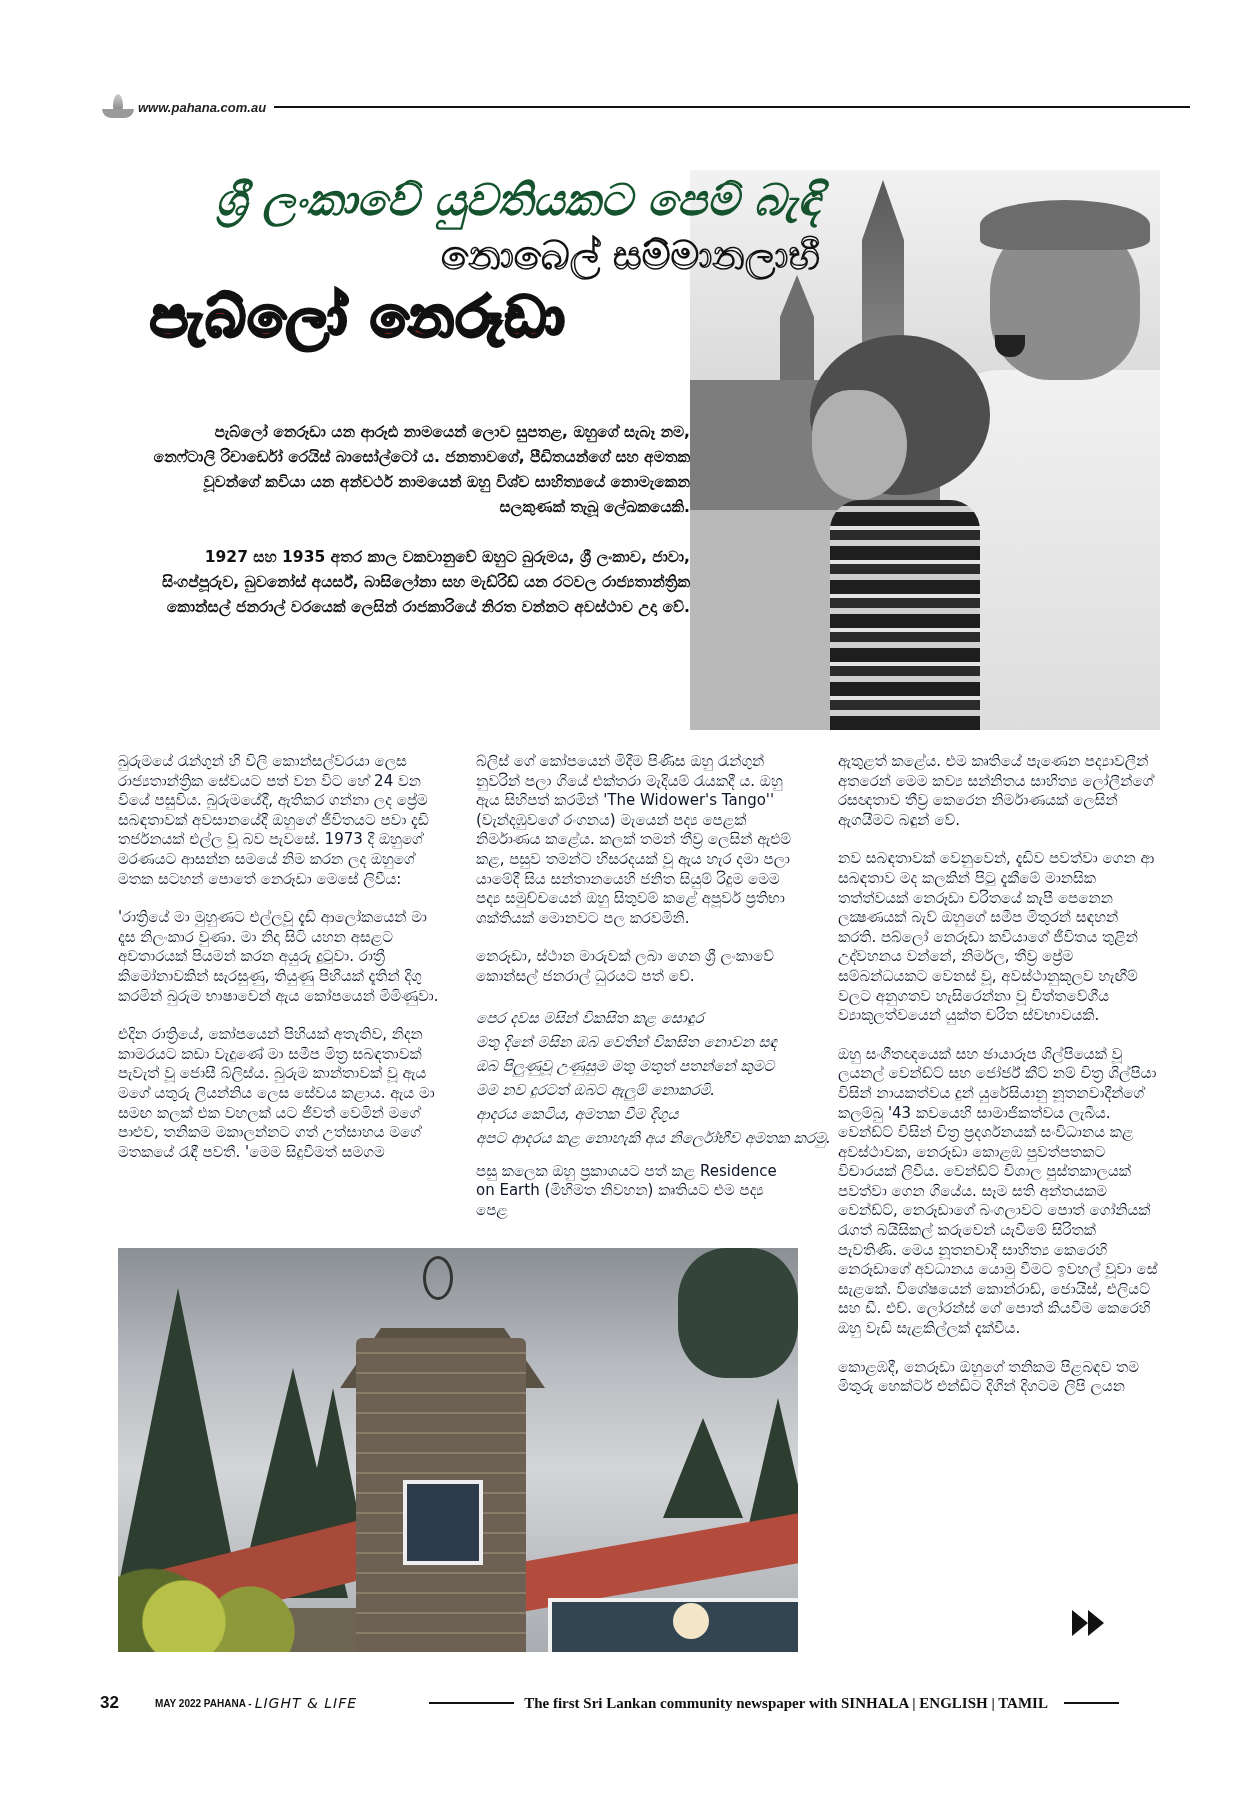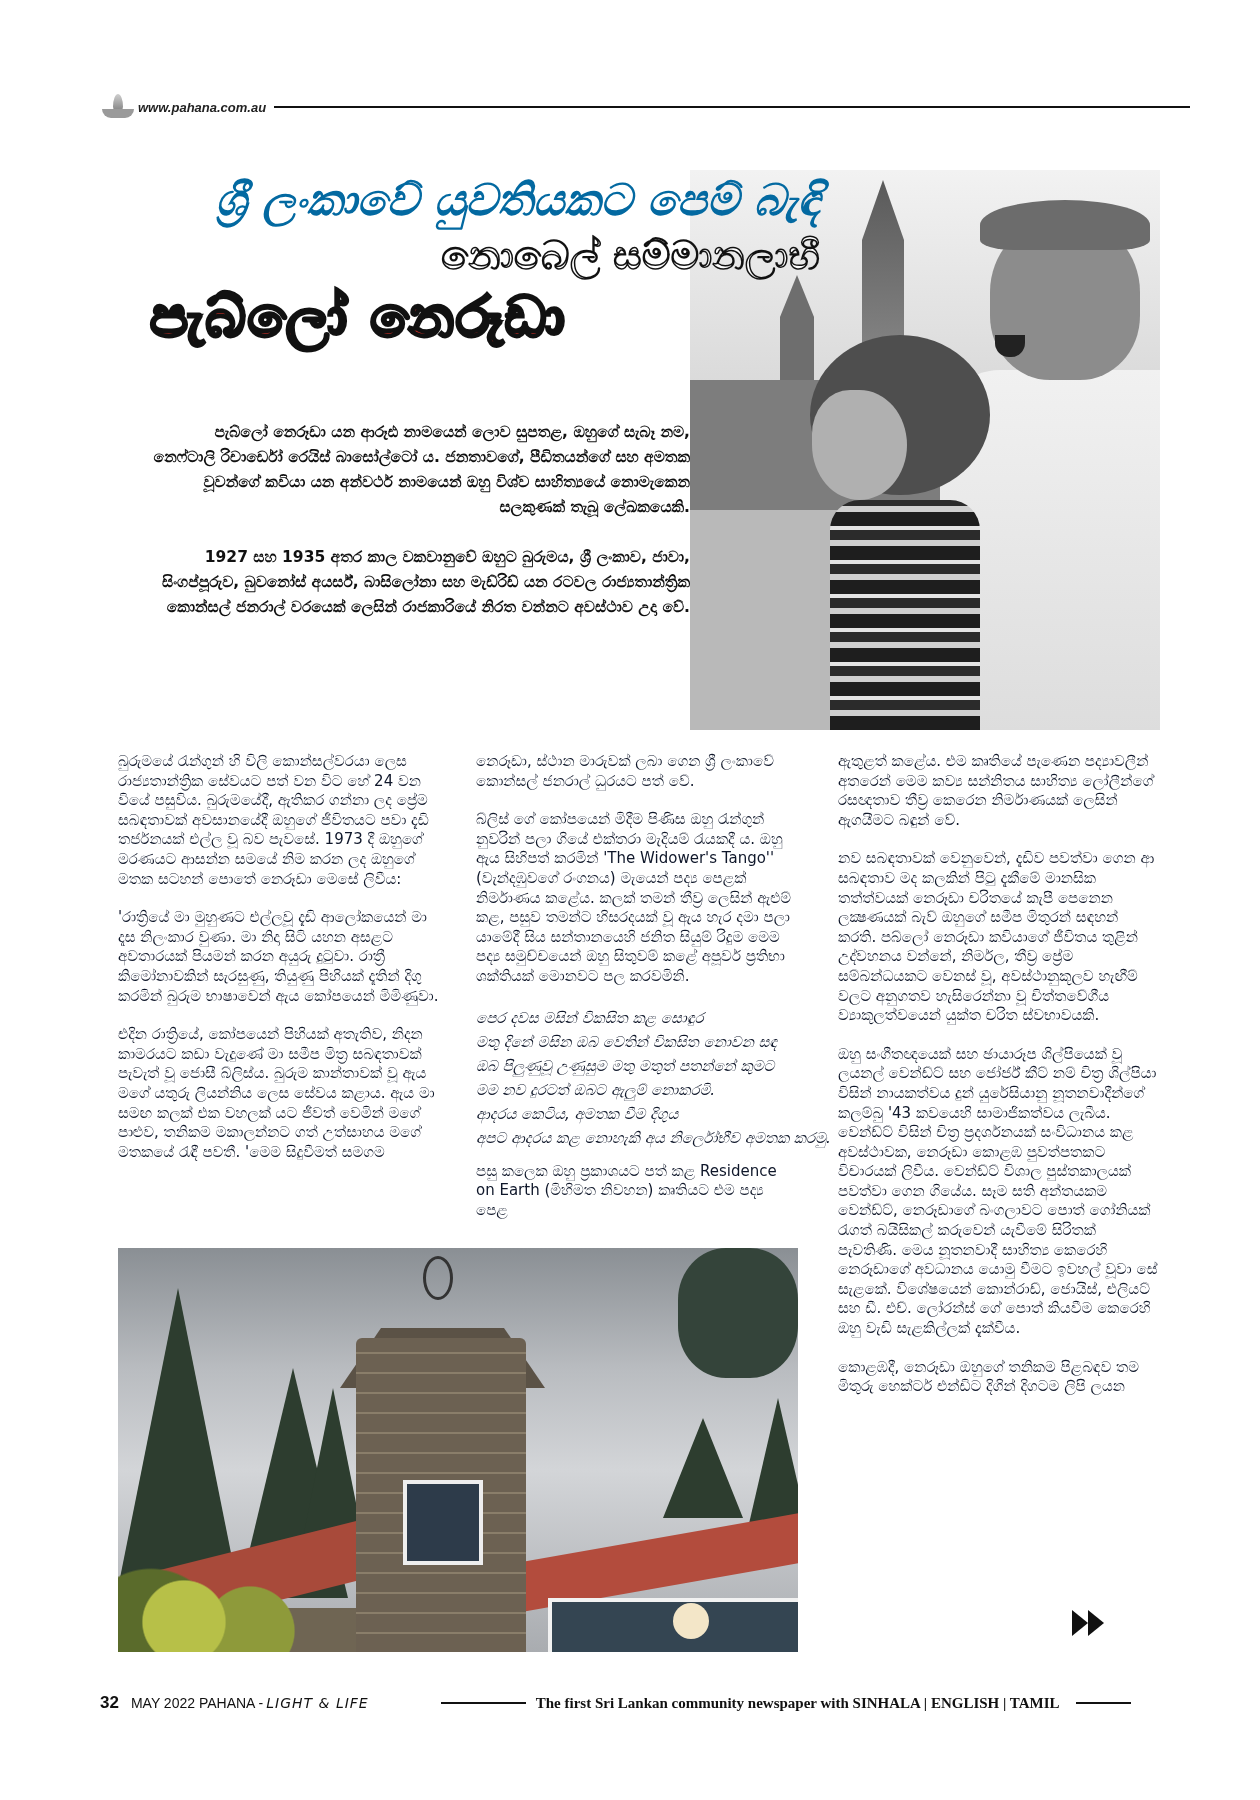--- a/index.html
+++ b/index.html
@@ -9,21 +9,21 @@
   
   .header { position: absolute; left: 100px; top: 92px; width: 1090px; height: 30px; display: flex; align-items: center; }
   .logo-icon { width: 34px; height: 30px; position: relative; }
   .logo-icon .flame { position: absolute; left: 13px; top: 2px; width: 10px; height: 18px; background: linear-gradient(#cfcfcf, #7f7f7f); border-radius: 50% 50% 50% 50% / 70% 70% 30% 30%; }
   .logo-icon .bowl { position: absolute; left: 2px; top: 17px; width: 32px; height: 9px; background: #9a9a9a; border-radius: 0 0 16px 16px; }
   .site-url { font-family: "Liberation Sans", sans-serif; font-weight: bold; font-style: italic; font-size: 13px; color: #222; margin-left: 4px; }
   .header-rule { flex: 1; height: 2px; background: #111; margin-left: 8px; }
 
   
   .title-block { position: absolute; left: 110px; top: 160px; width: 700px; }
-  .title-line1 { position: absolute; left: 20px; top: 14px; width: 690px; text-align: right; font-size: 44px; font-style: italic; font-weight: bold; color: #0369a1; white-space: nowrap; }
+  .title-line1 { position: absolute; left: 20px; top: 14px; width: 690px; text-align: right; font-size: 44px; font-style: italic; font-weight: bold; color: #14532d; white-space: nowrap; }
   .title-line2 { position: absolute; left: 140px; top: 72px; width: 570px; text-align: right; font-size: 40px; color: #fff; -webkit-text-stroke: 1.5px #111; white-space: nowrap; }
   .title-line3 { position: absolute; left: 40px; top: 124px; width: 680px; text-align: left; font-size: 56px; font-weight: bold; color: #e6332a; -webkit-text-stroke: 3px #111; white-space: nowrap; letter-spacing: 2px; }
 
   
   .hero-photo { position: absolute; left: 690px; top: 170px; width: 470px; height: 560px; background: linear-gradient(180deg, #f2f2f2 0%, #d9d9d9 40%, #bcbcbc 70%, #cfcfcf 100%); overflow: hidden; }
   .hero-photo .tower1 { position: absolute; left: 172px; top: 10px; width: 42px; height: 200px; background: linear-gradient(#5a5a5a, #8a8a8a); clip-path: polygon(50% 0, 100% 30%, 100% 100%, 0 100%, 0 30%); }
   .hero-photo .tower2 { position: absolute; left: 90px; top: 105px; width: 34px; height: 140px; background: #6e6e6e; clip-path: polygon(50% 0, 100% 30%, 100% 100%, 0 100%, 0 30%); }
   .hero-photo .wall { position: absolute; left: 0; top: 210px; width: 300px; height: 140px; background: #7d7d7d; }
   .hero-photo .ground { position: absolute; left: 0; top: 340px; width: 470px; height: 220px; background: #b9b9b9; }
   .hero-photo .man-shirt { position: absolute; left: 250px; top: 200px; width: 240px; height: 380px; background: linear-gradient(#f1f1f1, #dcdcdc); border-radius: 60px 20px 0 0; }
@@ -61,21 +61,21 @@
   .house-photo .lamp { position: absolute; left: 555px; top: 355px; width: 36px; height: 36px; background: #f3e6c8; border-radius: 50%; }
   .house-photo .plants { position: absolute; left: 0; top: 320px; width: 220px; height: 90px; background: radial-gradient(circle at 30% 60%, #b7c048 0 25%, transparent 26%), radial-gradient(circle at 60% 70%, #8e9a3a 0 30%, transparent 31%), radial-gradient(circle at 15% 80%, #5a6b2b 0 35%, transparent 36%); }
 
   
   .next-icon { position: absolute; left: 1072px; top: 1610px; width: 34px; height: 26px; display: flex; }
   .next-icon span { width: 0; height: 0; border-top: 13px solid transparent; border-bottom: 13px solid transparent; border-left: 16px solid #111; }
 
   
   .footer { position: absolute; left: 100px; top: 1692px; width: 1090px; height: 22px; display: flex; align-items: center; font-family: "Liberation Sans", sans-serif; }
   .page-num { font-weight: bold; font-size: 17px; color: #111; margin-right: 12px; }
-  .issue { font-weight: normal; font-size: 14px; color: #111; }
+  .issue { font-weight: bold; font-size: 10px; color: #111; margin-left: 24px; }
   .brand-tag { font-style: italic; font-size: 14px; color: #111; margin-left: 3px; letter-spacing: 1px; font-family: "DejaVu Sans", sans-serif; }
   .footer-rule { height: 2px; background: #111; width: 85px; }
   .footer-rule.r1 { margin-left: 72px; margin-right: 10px; }
   .footer-rule.r2 { margin-left: 16px; width: 55px; }
   .tagline { font-family: "Liberation Serif", serif; font-weight: bold; font-size: 15px; color: #111; white-space: nowrap; }
 </style>
 </head>
 <body>
 
 <div class="header">
@@ -112,22 +112,22 @@
   <p>1927 සහ 1935 අතර කාල වකවානුවේ ඔහුට බුරුමය, ශ්‍රී ලංකාව, ජාවා, සිංගප්පූරුව, බුවනෝස් අයර්ස්, බාසිලෝනා සහ මැඩ්රිඩ් යන රටවල රාජ්‍යතාන්ත්‍රික කොන්සල් ජනරාල් වරයෙක් ලෙසින් රාජකාරියේ නිරත වන්නට අවස්ථාව උදා වේ.</p>
 </div>
 
 <div class="col col1">
   <p>බුරුමයේ රැන්ගුන් හි විලි කොන්සල්වරයා ලෙස රාජ්‍යතාන්ත්‍රික සේවයට පත් වන විට හේ 24 වන වියේ පසුවිය. බුරුමයේදී, ඇතිකර ගන්නා ලද ප්‍රේම සබඳතාවක් අවසානයේදී ඔහුගේ ජීවිතයට පවා දැඩි තර්ජනයක් එල්ල වූ බව පැවසේ. 1973 දී ඔහුගේ මරණයට ආසන්න සමයේ නිම කරන ලද ඔහුගේ මතක සටහන් පොතේ නෙරූඩා මෙසේ ලිවීය:</p>
   <p>'රාත්‍රියේ මා මුහුණට එල්ලවූ දැඩි ආලෝකයෙන් මා දෑස නිලංකාර වුණා. මා නිදා සිටි යහන අසළට අවතාරයක් පියමන් කරන අයුරු දුටුවා. රාත්‍රී කිමෝනාවකින් සැරසුණු, තියුණු පිහියක් දෑතින් දිගු කරමින් බුරුම භාෂාවෙන් ඇය කෝපයෙන් මිමිණුවා.</p>
   <p>එදින රාත්‍රියේ, කෝපයෙන් පිහියක් අතැතිව, නිදන කාමරයට කඩා වැදුණේ මා සමීප මිත්‍ර සබඳතාවක් පැවැත් වූ ජොසී බ්ලිස්ය. බුරුම කාන්තාවක් වූ ඇය මගේ යතුරු ලියන්නිය ලෙස සේවය කළාය. ඇය මා සමඟ කලක් එක වහලක් යට ජීවත් වෙමින් මගේ පාළුව, තනිකම මකාලන්නට ගත් උත්සාහය මගේ මතකයේ රැඳී පවතී. 'මෙම සිදුවීමත් සමගම</p>
 </div>
 
 <div class="col col2">
+  <p>බ්ලිස් ගේ කෝපයෙන් මිදීම පිණිස ඔහු රැන්ගුන් නුවරින් පලා ගියේ එක්තරා මැදියම් රැයකදී ය. ඔහු ඇය සිහිපත් කරමින් 'The Widower's Tango'' (වැන්දඹුවගේ රංගනය) මැයෙන් පද්‍ය පෙළක් නිර්මාණය කළේය. කලක් තමන් තීව්‍ර ලෙසින් ඇළුම් කළ, පසුව තමන්ට හිසරදයක් වූ ඇය හැර දමා පලා යාමේදී සිය සන්තානයෙහි ජනිත සියුම් රිදුම මෙම පද්‍ය සමුච්චයෙන් ඔහු සිතුවම් කළේ අපූර්ව ප්‍රතිභා ශක්තියක් මොනවට පල කරවමිනි.</p>
   <p>නෙරූඩා, ස්ථාන මාරුවක් ලබා ගෙන ශ්‍රී ලංකාවේ කොන්සල් ජනරාල් ධුරයට පත් වේ.</p>
-  <p>බ්ලිස් ගේ කෝපයෙන් මිදීම පිණිස ඔහු රැන්ගුන් නුවරින් පලා ගියේ එක්තරා මැදියම් රැයකදී ය. ඔහු ඇය සිහිපත් කරමින් 'The Widower's Tango'' (වැන්දඹුවගේ රංගනය) මැයෙන් පද්‍ය පෙළක් නිර්මාණය කළේය. කලක් තමන් තීව්‍ර ලෙසින් ඇළුම් කළ, පසුව තමන්ට හිසරදයක් වූ ඇය හැර දමා පලා යාමේදී සිය සන්තානයෙහි ජනිත සියුම් රිදුම මෙම පද්‍ය සමුච්චයෙන් ඔහු සිතුවම් කළේ අපූර්ව ප්‍රතිභා ශක්තියක් මොනවට පල කරවමිනි.</p>
   <div class="poem">
     <div>පෙර දවස මසින් විකසිත කළ සොඳුර</div>
     <div>මතු දිනේ මසින ඔබ වෙතින් විකසිත නොවන සඳ</div>
     <div>ඔබ පිලුණුවූ උණුසුම මතු මතුත් පතන්නේ කුමට</div>
     <div>මම නව දුරටත් ඔබට ඇලුම් නොකරමි.</div>
     <div>ආදරය කෙටිය, අමතක වීම දිගුය</div>
     <div>අපට ආදරය කළ නොහැකි අය නිර්ලෝභීව අමතක කරමු.</div>
   </div>
   <p style="margin-top:12px">පසු කලෙක ඔහු ප්‍රකාශයට පත් කළ Residence on Earth (මිහිමත නිවහන) කෘතියට එම පද්‍ය පෙළ</p>
 </div>

